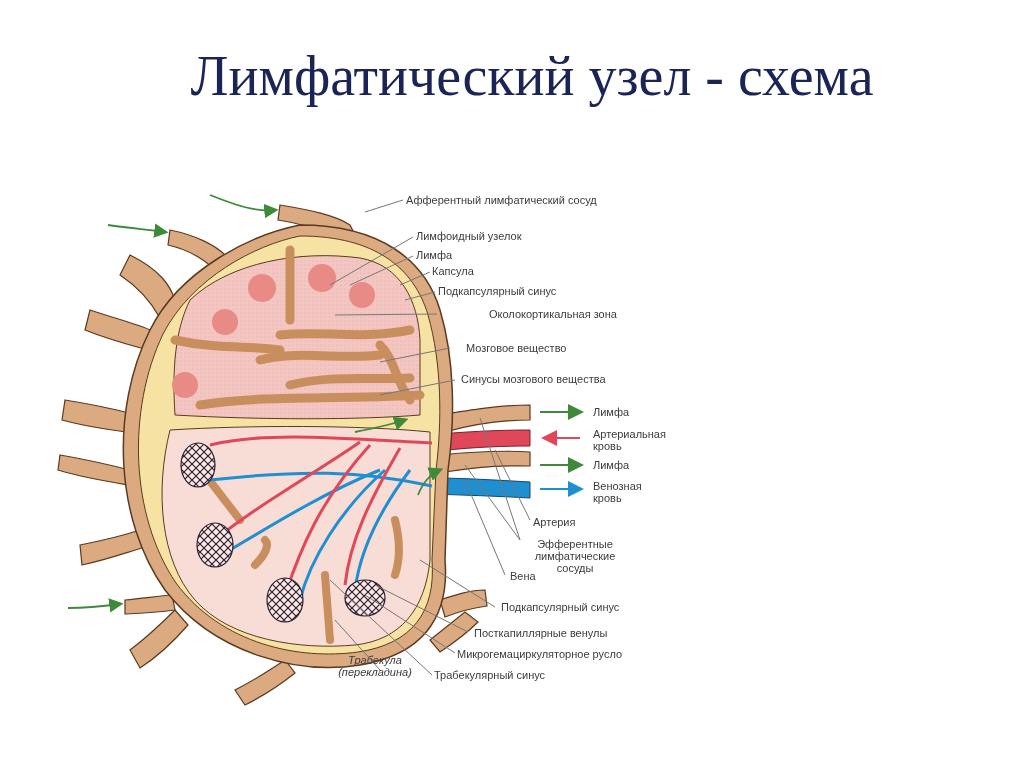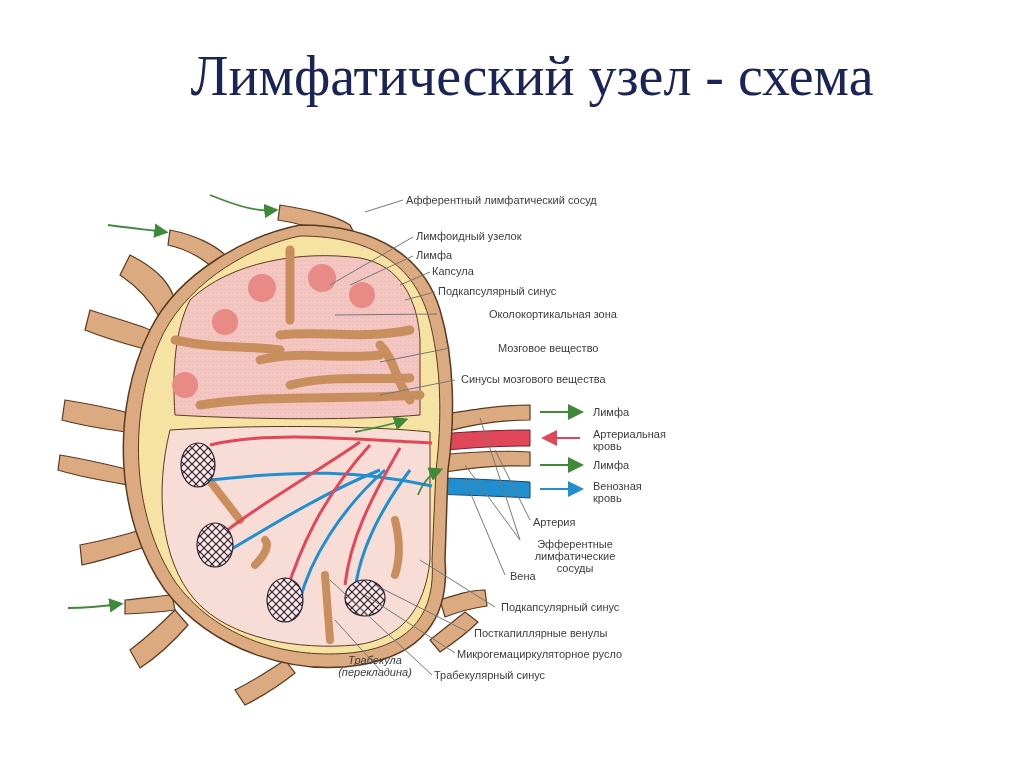--- a/index.html
+++ b/index.html
@@ -147,21 +147,21 @@
     <line x1="380" y1="670" x2="335" y2="620"></line>
   </g>
 </svg>
 
 <div class="lbl" style="left:406px;top:194px;">Афферентный лимфатический сосуд</div>
 <div class="lbl" style="left:416px;top:230px;">Лимфоидный узелок</div>
 <div class="lbl" style="left:416px;top:249px;">Лимфа</div>
 <div class="lbl" style="left:432px;top:265px;">Капсула</div>
 <div class="lbl" style="left:438px;top:285px;">Подкапсулярный синус</div>
 <div class="lbl" style="left:441px;top:308px;padding-left:48px;">Околокортикальная зона</div>
-<div class="lbl" style="left:480px;top:342px;padding-left:18px;">Мозговое вещество</div>
+<div class="lbl" style="left:448px;top:342px;padding-left:18px;">Мозговое вещество</div>
 <div class="lbl" style="left:461px;top:373px;">Синусы мозгового вещества</div>
 
 <div class="lbl" style="left:593px;top:406px;">Лимфа</div>
 <div class="lbl" style="left:593px;top:428px;">Артериальная</div>
 <div class="lbl" style="left:593px;top:440px;">кровь</div>
 <div class="lbl" style="left:593px;top:459px;">Лимфа</div>
 <div class="lbl" style="left:593px;top:480px;">Венозная</div>
 <div class="lbl" style="left:593px;top:492px;">кровь</div>
 
 <div class="lbl" style="left:533px;top:516px;">Артерия</div>

